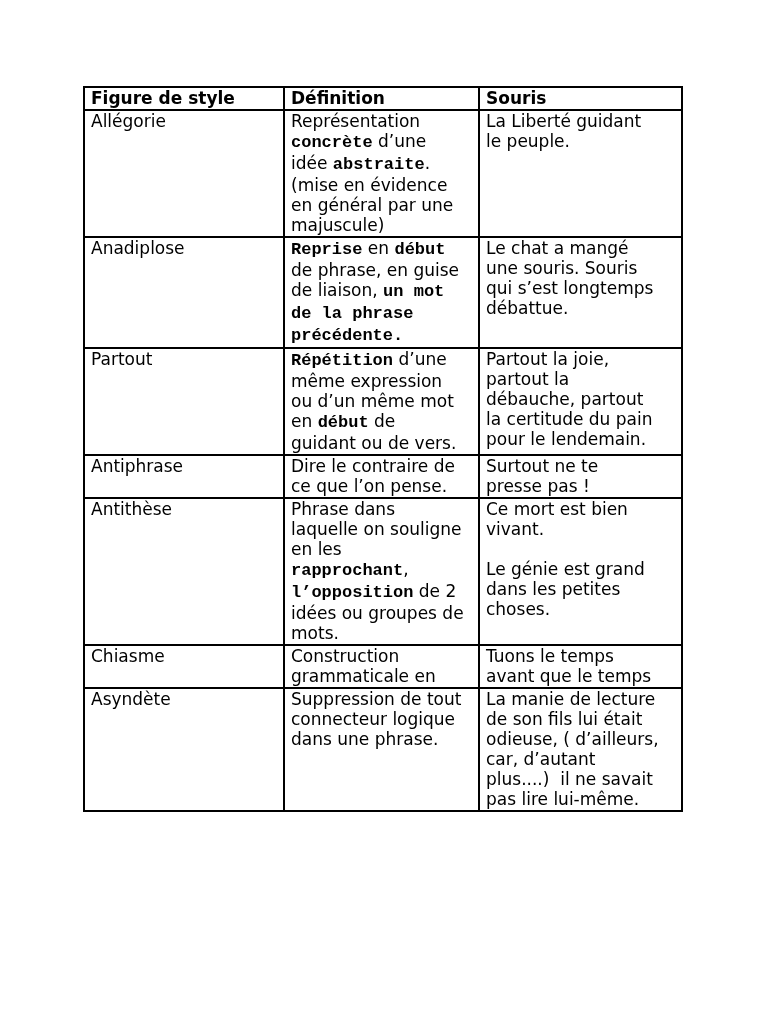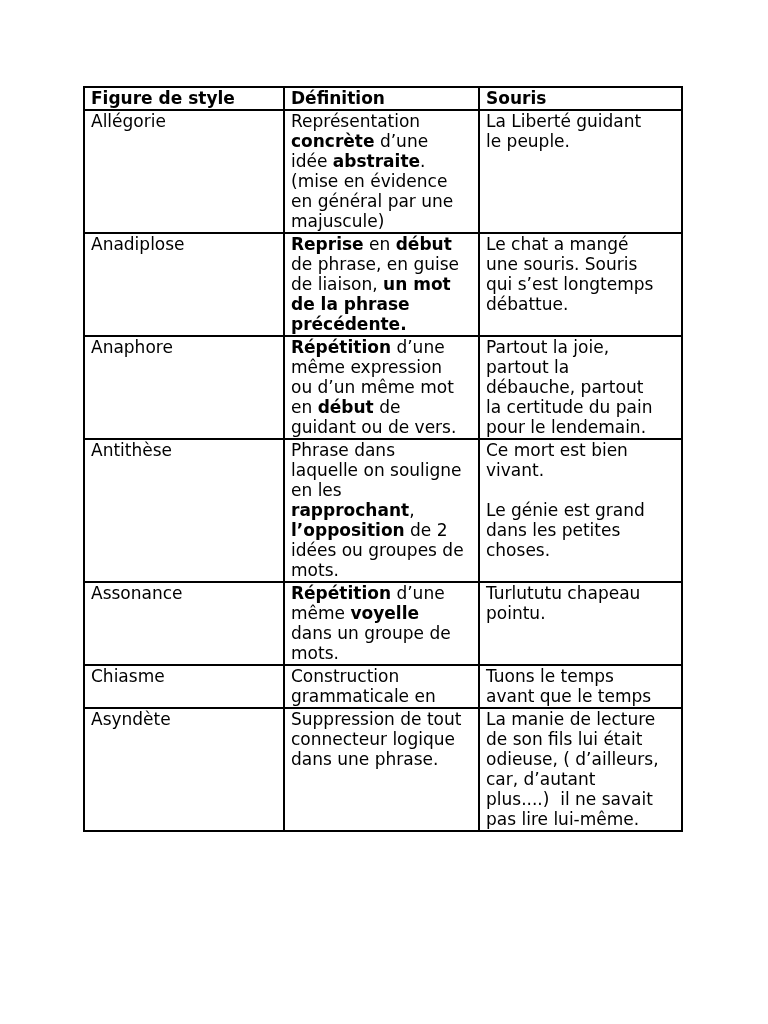--- a/index.html
+++ b/index.html
@@ -35,21 +35,21 @@
     padding: 0 4px 1px 6px;
   }
   table.figures th {
     font-weight: bold;
     white-space: nowrap;
     overflow: hidden;
   }
   table.figures td span {
     white-space: pre-wrap;
   }
-  .b { font-weight: bold; }
+  .b { font-weight: bold; font-family: Liberation Mono, monospace; }
   .u { }
 </style>
 </head>
 <body>
 
 <div class="page">
   <table class="figures">
     <colgroup>
       <col style="width:200px">
       <col style="width:195px">
@@ -80,56 +80,54 @@
 de phrase, en guise
 de liaison, </span><span class="b">un mot
 de la phrase
 précédente.</span></td>
           <td><span>Le chat a mangé
 une souris. Souris
 qui s’est longtemps
 débattue.</span></td>
         </tr>
         <tr>
-          <td><span>Anaphore</span></td>
+          <td><span>Partout</span></td>
           <td><span class="b">Répétition</span><span> d’une
 même expression
 ou d’un même mot
 en </span><span class="b">début</span><span> de
 guidant ou de vers.</span></td>
           <td><span>Partout la joie,
 partout la
 débauche, partout
 la certitude du pain
 pour le lendemain.</span></td>
+        </tr>
+        <tr>
+          <td><span>Antiphrase</span></td>
+          <td><span>Dire le contraire de
+ce que l’on pense.</span></td>
+          <td><span>Surtout ne te
+presse pas !</span></td>
         </tr>
         <tr>
           <td><span>Antithèse</span></td>
           <td><span>Phrase dans
 laquelle on souligne
 en les
 </span><span class="b">rapprochant</span><span>,
 </span><span class="b">l’opposition</span><span> de 2
 idées ou groupes de
 mots.</span></td>
           <td><span>Ce </span><span class="u">mort</span><span> est bien
 </span><span class="u">vivant.</span><span>
 
 Le génie est </span><span class="u">grand</span><span>
 dans les </span><span class="u">petites</span><span>
 choses.</span></td>
-        </tr>
-        <tr>
-          <td><span>Assonance</span></td>
-          <td><span class="b">Répétition</span><span> d’une
-même </span><span class="b">voyelle</span><span>
-dans un groupe de
-mots.</span></td>
-          <td><span>Turlututu chapeau
-pointu.</span></td>
         </tr>
         <tr>
           <td><span>Chiasme</span></td>
           <td><span>Construction
 grammaticale en</span></td>
           <td><span class="u">Tuons</span><span> le </span><span class="u">temps</span><span>
 avant que le </span><span class="u">temps</span></td>
         </tr>
         <tr>
           <td><span>Asyndète</span></td>

